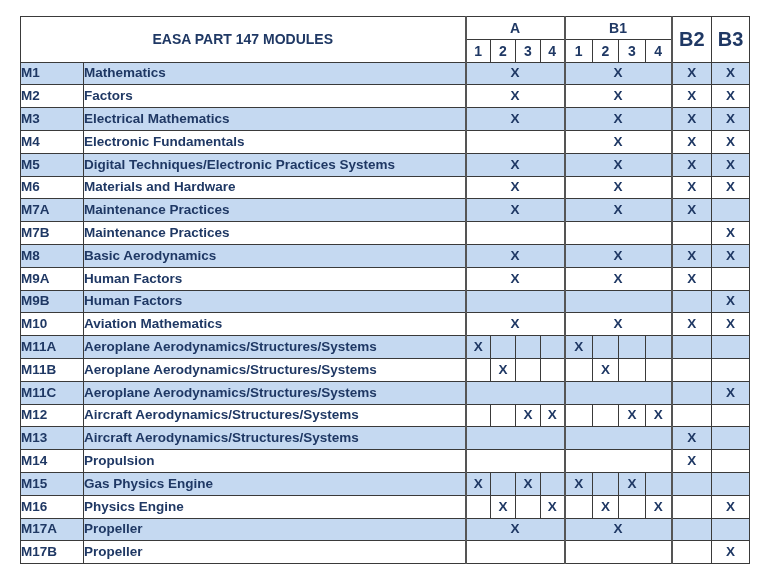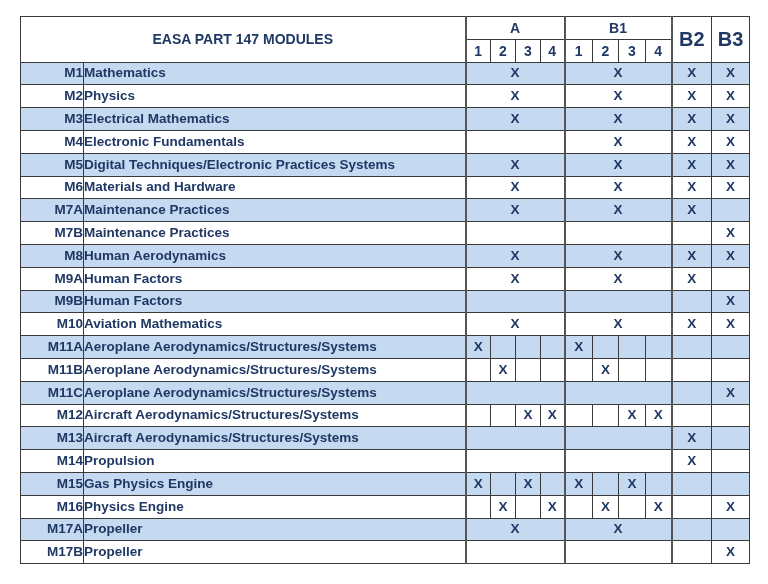--- a/index.html
+++ b/index.html
@@ -39,21 +39,21 @@
     }
     th.title {
       height: 45px;
       font-size: 14px;
       text-align: center;
       vertical-align: middle;
     }
     th.grp { height: 21px; line-height: 20px; text-align: center; font-size: 14px; }
     th.sub { height: 22px; line-height: 20px; text-align: center; font-size: 14px; }
     th.big { text-align: center; vertical-align: middle; font-size: 20px; }
-    td.code { text-align: right; }
+    td.code { text-align: left; }
     td.name { text-align: left; padding-left: 27px; }
     td.mark { text-align: center; }
     tr.shaded td { background: #C5D9F1; }
     tr.plain td { background: #ffffff; }
     .sep-left { border-left: 2px solid #555 !important; }
   </style>
 </head>
 <body>
 
 <div class="wrap">
@@ -96,21 +96,21 @@
       <tr class="shaded">
         <td class="code">M1</td>
         <td class="name">Mathematics</td>
         <td class="mark sep-left" colspan="4">X</td>
         <td class="mark sep-left" colspan="4">X</td>
         <td class="mark sep-left">X</td>
         <td class="mark">X</td>
       </tr>
       <tr class="plain">
         <td class="code">M2</td>
-        <td class="name">Physics</td>
+        <td class="name">Factors</td>
         <td class="mark sep-left" colspan="4">X</td>
         <td class="mark sep-left" colspan="4">X</td>
         <td class="mark sep-left">X</td>
         <td class="mark">X</td>
       </tr>
       <tr class="shaded">
         <td class="code">M3</td>
         <td class="name">Electrical Mathematics</td>
         <td class="mark sep-left" colspan="4">X</td>
         <td class="mark sep-left" colspan="4">X</td>
@@ -152,21 +152,21 @@
       <tr class="plain">
         <td class="code">M7B</td>
         <td class="name">Maintenance Practices</td>
         <td class="mark sep-left" colspan="4"></td>
         <td class="mark sep-left" colspan="4"></td>
         <td class="mark sep-left"></td>
         <td class="mark">X</td>
       </tr>
       <tr class="shaded">
         <td class="code">M8</td>
-        <td class="name">Human Aerodynamics</td>
+        <td class="name">Basic Aerodynamics</td>
         <td class="mark sep-left" colspan="4">X</td>
         <td class="mark sep-left" colspan="4">X</td>
         <td class="mark sep-left">X</td>
         <td class="mark">X</td>
       </tr>
       <tr class="plain">
         <td class="code">M9A</td>
         <td class="name">Human Factors</td>
         <td class="mark sep-left" colspan="4">X</td>
         <td class="mark sep-left" colspan="4">X</td>

